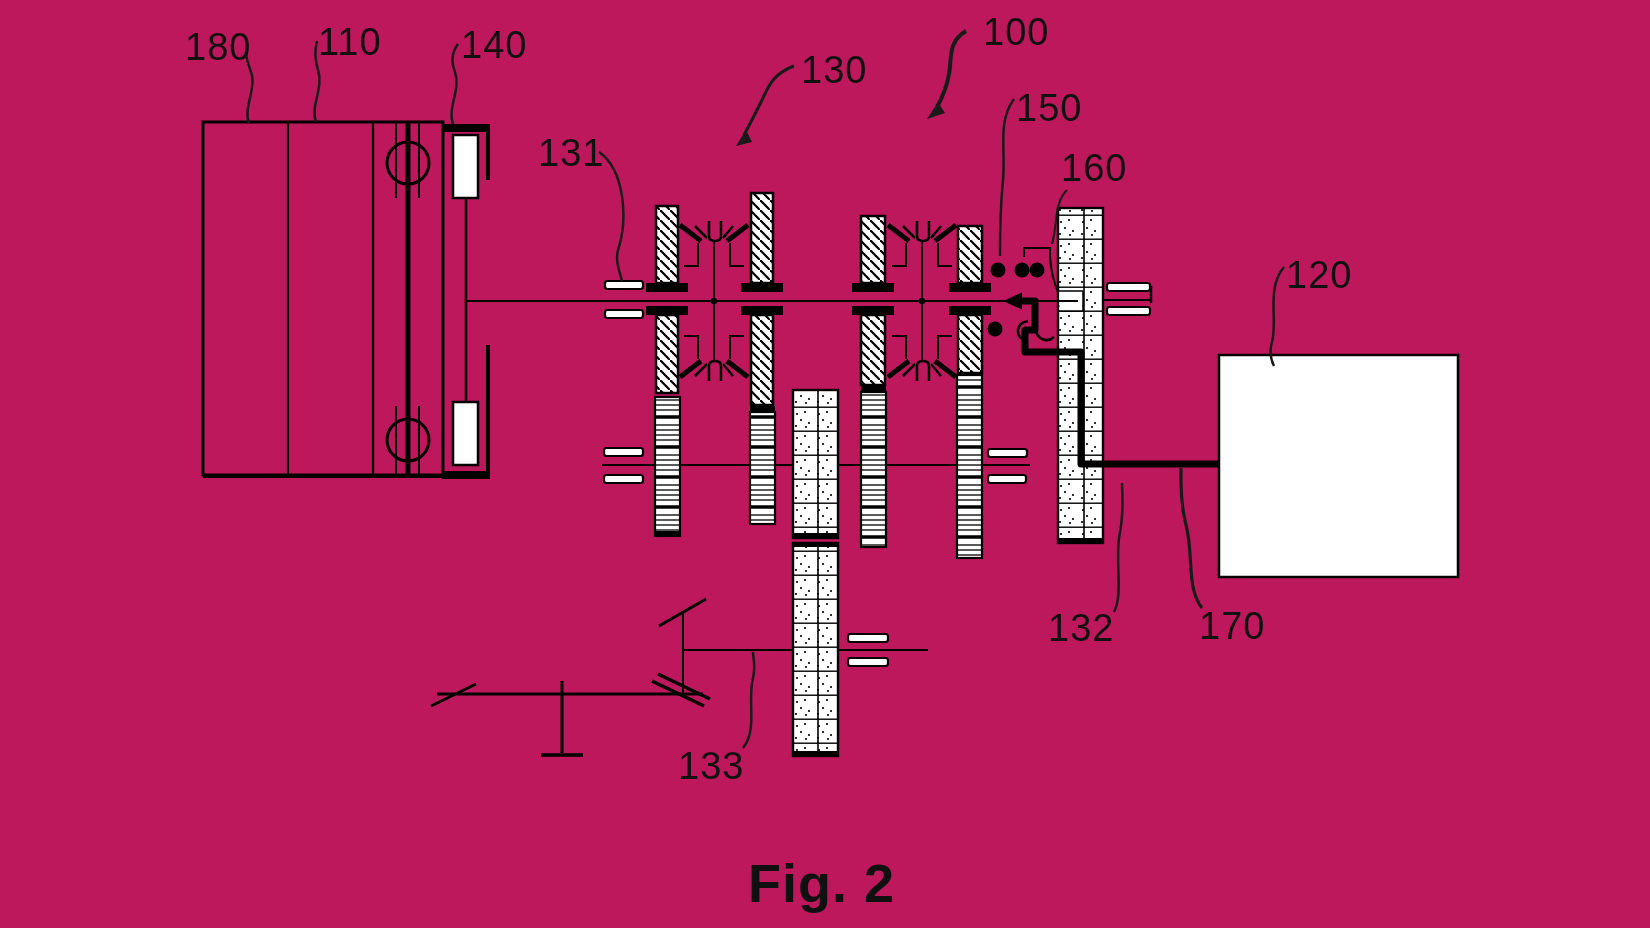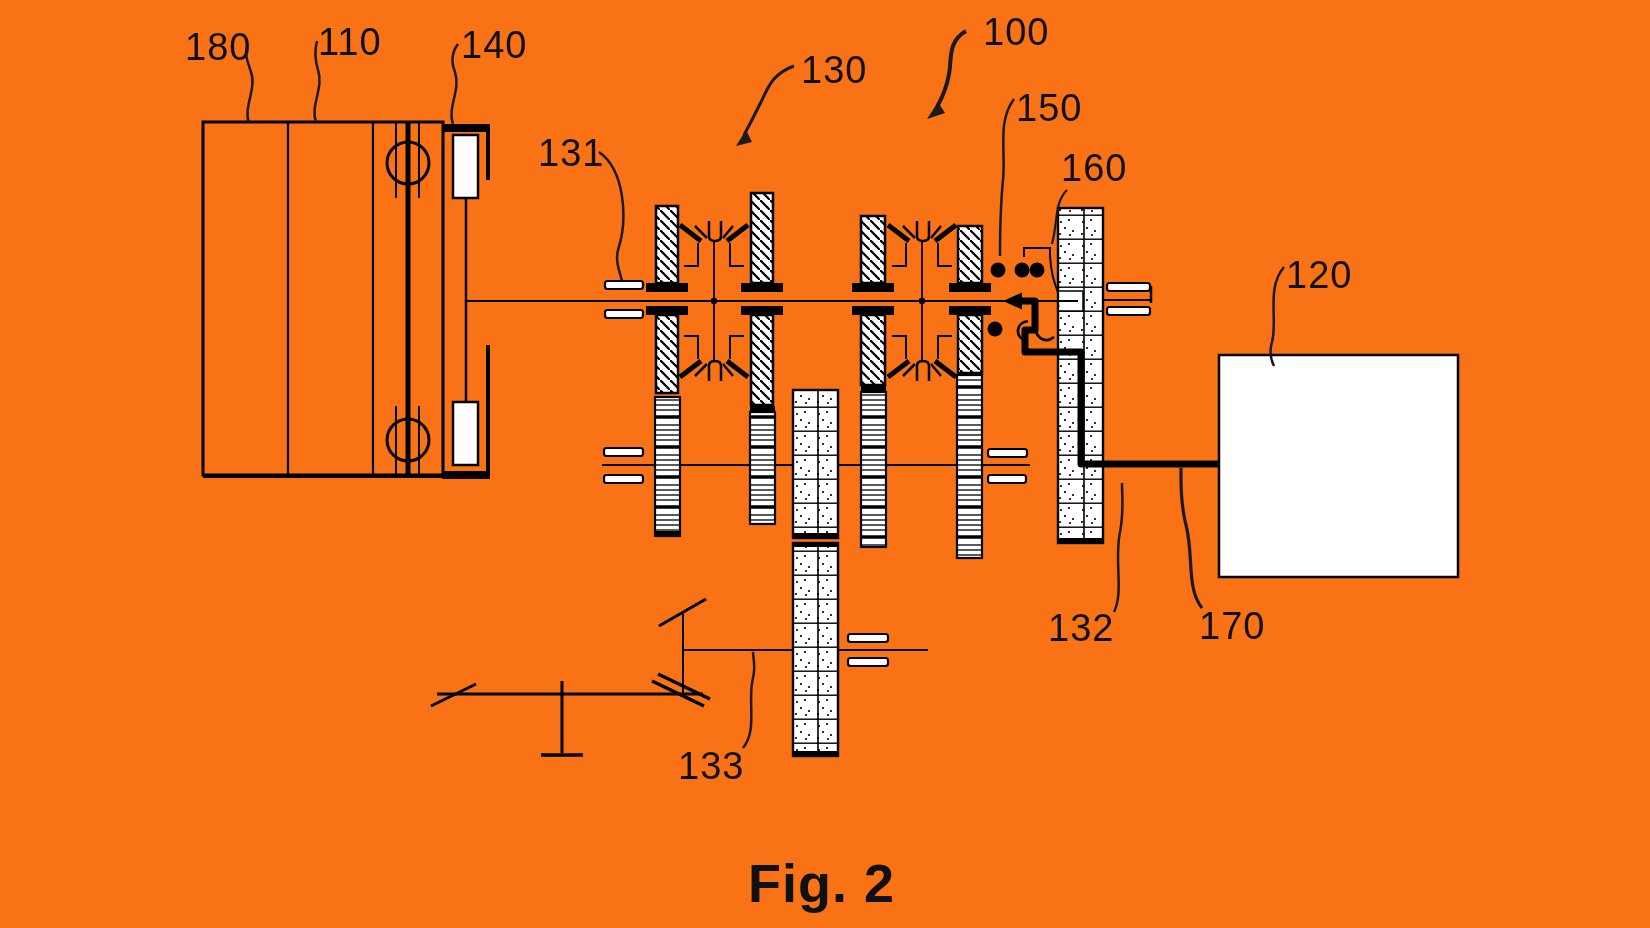--- a/index.html
+++ b/index.html
@@ -1,16 +1,16 @@
 <!DOCTYPE html>
 <html><head>
 <meta charset="utf-8">
 <style>
   html,body{margin:0;padding:0;background:#fff;}
-  #page{position:relative;width:1650px;height:928px;background:#f97316;overflow:hidden;
+  #page{position:relative;width:1650px;height:928px;background:#be185d;overflow:hidden;
         font-family:"Liberation Sans", sans-serif;}
   svg text{font-family:"Liberation Sans", sans-serif;fill:#101010;}
   .ref{font-size:38px;letter-spacing:1px;}
   .caption{font-size:54px;font-weight:bold;letter-spacing:1px;}
 </style>
 </head>
 <body>
 
 <div id="page">
 <svg width="1650" height="928" viewBox="0 0 1650 928">

